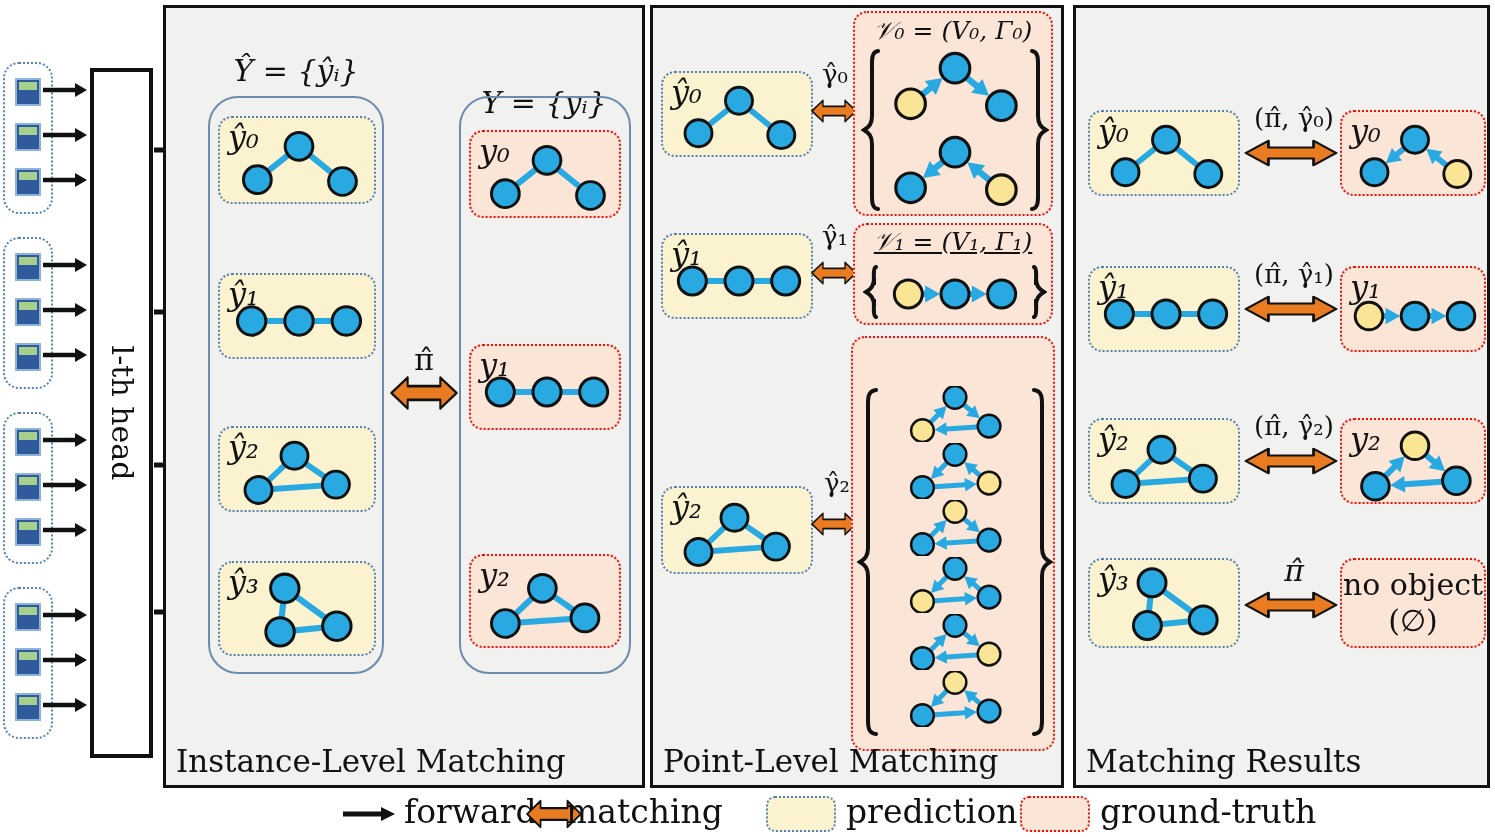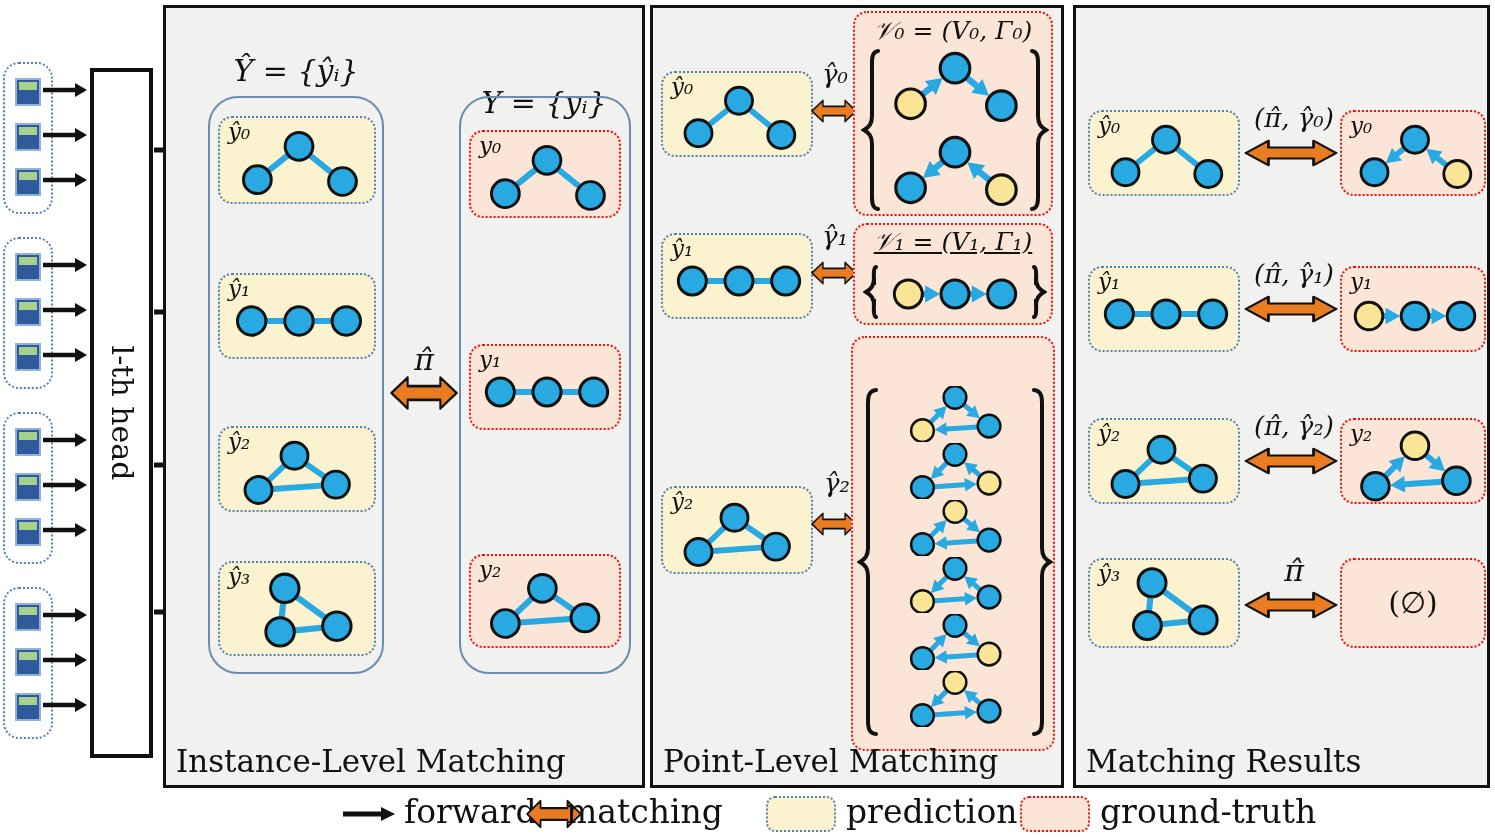--- a/index.html
+++ b/index.html
@@ -5,23 +5,23 @@
   html,body{margin:0;padding:0;background:#fff;}
   .canvas{position:relative;width:1495px;height:837px;background:#ffffff;
           font-family:"DejaVu Serif","Liberation Serif",serif;color:#111;overflow:hidden;}
   .abs{position:absolute;}
   .panel{position:absolute;top:5px;height:783px;background:#f1f1ef;border:3px solid #111;box-sizing:border-box;}
   .panel-title{position:absolute;left:10px;top:735px;font-weight:normal;font-size:31px;white-space:nowrap;}
   .set-container{position:absolute;border:2.5px solid #6b8cae;border-radius:30px;box-sizing:border-box;}
   .pbox{position:absolute;border-radius:14px;box-sizing:border-box;}
   .pred{background:var(--pred-fill,#fbf2d0);border:2.5px dotted var(--pred-border,#4f81bd);}
   .gt{background:var(--gt-fill,#fae5d7);border:2.5px dotted var(--gt-border,#f01010);}
-  .box-label{position:absolute;left:8px;top:0px;font-size:23px;font-style:italic;z-index:2;white-space:nowrap;}
+  .box-label{position:absolute;left:8px;top:0px;font-size:32px;font-style:italic;z-index:2;white-space:nowrap;}
   .set-title{position:absolute;font-size:30px;font-style:italic;text-align:center;white-space:nowrap;}
-  .row-label{position:absolute;text-align:center;font-size:26px;font-style:italic;white-space:nowrap;}
+  .row-label{position:absolute;text-align:center;font-size:26px;white-space:nowrap;}
   .gt-title{position:absolute;left:0;width:100%;text-align:center;font-size:25px;font-style:italic;z-index:2;}
   .graph{position:absolute;}
   .head-box{position:absolute;left:90px;top:68px;width:63px;height:690px;background:#fff;border:4px solid #111;box-sizing:border-box;}
   .head-label{position:absolute;left:50%;top:50%;transform:translate(-50%,-50%) rotate(90deg);font-size:30px;white-space:nowrap;}
   .token-group{position:absolute;border:2.5px dotted var(--pred-border,#4f81bd);border-radius:16px;box-sizing:border-box;}
   .token{position:absolute;width:26px;height:28px;background:var(--token-body,#2f5b9d);border:2px solid var(--token-border,#8db3dc);box-sizing:border-box;}
   .token .bar{position:absolute;left:2px;right:2px;top:2px;height:8px;background:var(--token-bar,#a6d08c);}
   .no-object{display:flex;flex-direction:column;align-items:center;justify-content:center;height:100%;font-size:30px;line-height:1.2;}
   .legend-label{position:absolute;font-size:33px;white-space:nowrap;}
   .swatch{position:absolute;width:70px;height:36px;border-radius:9px;box-sizing:border-box;}
@@ -456,20 +456,21 @@
           <circle cx="55" cy="64" r="15" fill="#29a9e1" stroke="#111111" stroke-width="3.2"></circle>
           <circle cx="115" cy="58" r="15" fill="#29a9e1" stroke="#111111" stroke-width="3.2"></circle>
         </svg>
     </div>
     <div class="row-label" style="left:170px;top:545px;width:96px;font-size:30px;font-style:italic;">π̂</div>
     <svg class="abs" style="left:168px;top:582px;" width="94" height="30" viewBox="0 0 100 44" preserveAspectRatio="none">
         <polygon points="2,22 26,4 26,14 74,14 74,4 98,22 74,40 74,30 26,30 26,40" fill="#e97c20" stroke="#111111" stroke-width="3" stroke-linejoin="round"></polygon>
       </svg>
     <div class="pbox gt" style="left:264px;top:550px;width:146px;height:90px;">
       <div class="no-object">
+        <span>no object</span>
         <span>(∅)</span>
       </div>
     </div>
 
     <div class="panel-title">Matching Results</div>
   </section>
 
   <svg class="abs" style="left:342px;top:806px;" width="54" height="16" viewBox="0 0 54 16">
       <line x1="1" y1="8" x2="40" y2="8" stroke="#111111" stroke-width="5"></line>
       <polygon points="39,1 53,8 39,15" fill="#111111"></polygon>

